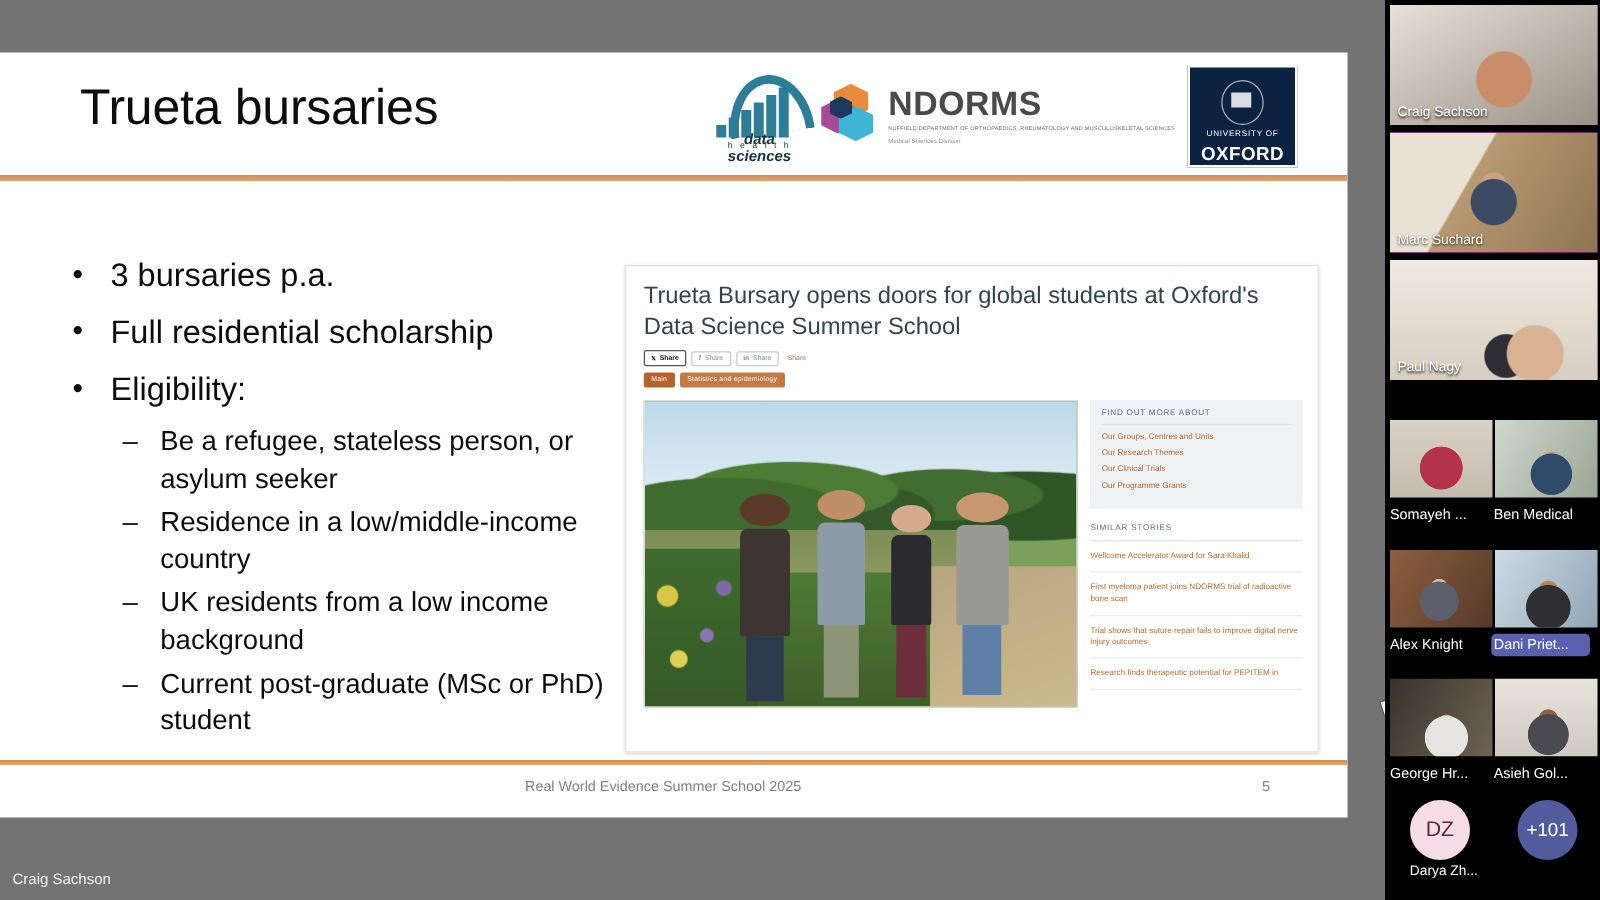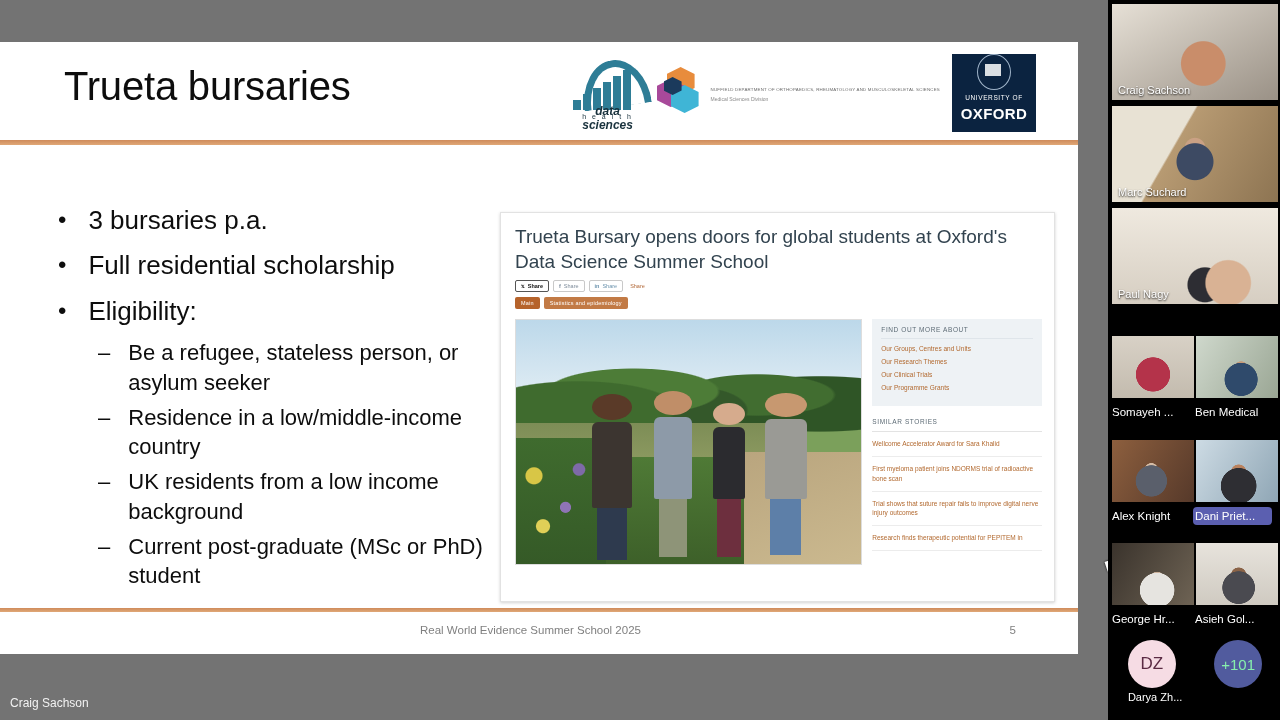--- a/index.html
+++ b/index.html
@@ -45,21 +45,21 @@
 
   .logo-nd { display: flex; align-items: center; gap: 6px; }
   .nd-hex { width: 48px; height: 52px; position: relative; }
   .nd-hex .h { position: absolute; width: 28px; height: 28px; }
   .nd-txt-main { font-size: 27px; font-weight: bold; color: #4a4a4a; letter-spacing: 0.5px; line-height: 1; }
   .nd-txt-sub { font-size: 4.4px; color: #6a6a6a; line-height: 1.5; margin-top: 3px; letter-spacing: .2px; }
   .nd-txt-sub2 { font-size: 5px; color: #8a8a8a; margin-top: 3px; }
 
   .logo-ox {
     width: 84px; height: 78px; background: #0b2340; color: #fff;
-    display: flex; flex-direction: column; align-items: center; justify-content: flex-start; gap: 4px;
+    display: flex; flex-direction: column; align-items: center; justify-content: flex-end; gap: 4px;
     border: 2px solid #fff;
   }
   .ox-crest { width: 32px; height: 34px; border-radius: 50%; border: 1.5px solid #9fb3c8; position: relative; }
   .ox-crest::after { content: ""; position: absolute; left: 7px; top: 9px; width: 16px; height: 12px; background: #fff; opacity: .85; }
   .ox-u { font-size: 6.5px; letter-spacing: .6px; }
   .ox-o { font-size: 15px; font-weight: bold; letter-spacing: .4px; }
 
   
   .bullets { position: absolute; left: 58px; top: 160px; width: 430px; color: #0d0d0d; }
   .b1 { display: flex; gap: 22px; font-size: 26px; line-height: 1.44; margin-bottom: 8px; }
@@ -135,21 +135,21 @@
   .pairvid { display: flex; gap: 2px; height: 62px; }
   .pairvid > div { flex: 1; overflow: hidden; position: relative; }
   .pairnames { display: flex; height: 28px; align-items: center; }
   .pairnames > span { flex: 1; text-align: left; color: #fff; font-size: 11.5px; white-space: nowrap; overflow: hidden; }
   .pairnames .hl { background: #5b5fb0; border-radius: 4px; padding: 3px 2px; margin: 0 6px; }
 
   .avatars { position: absolute; left: 4px; top: 640px; width: 166px; display: flex; justify-content: space-around; align-items: flex-start; }
   .av { text-align: center; }
   .av-circle { width: 48px; height: 48px; border-radius: 50%; display: flex; align-items: center; justify-content: center; font-size: 17px; }
   .av-dz { background: #f6dce4; color: #5b2b44; }
-  .av-more { background: #515b9e; color: #86efac; font-size: 15px; }
+  .av-more { background: #515b9e; color: #ffffff; font-size: 15px; }
   .av-name { color: #fff; font-size: 11px; margin-top: 3px; white-space: nowrap; }
 
   
   .room { position: absolute; inset: 0; }
   .cursor { position: absolute; left: 1106px; top: 560px; width: 0; height: 0;
             border-left: 7px solid #fff; border-bottom: 11px solid transparent; border-right: 4px solid transparent;
             transform: rotate(-18deg); filter: drop-shadow(0 0 1px #000); }
 </style>
 </head>
 <body>
@@ -178,20 +178,21 @@
         </div>
 
         <div class="logo-nd">
           <div class="nd-hex">
             <div class="h" style="left:10px;top:0;background:#e88c3c;clip-path:polygon(50% 0,100% 25%,100% 75%,50% 100%,0 75%,0 25%)"></div>
             <div class="h" style="left:0;top:12px;background:#a8499a;clip-path:polygon(50% 0,100% 25%,100% 75%,50% 100%,0 75%,0 25%)"></div>
             <div class="h" style="left:14px;top:18px;background:#3fb5d6;clip-path:polygon(50% 0,100% 25%,100% 75%,50% 100%,0 75%,0 25%)"></div>
             <div class="h" style="left:7px;top:10px;width:18px;height:18px;background:#1b3a5c;clip-path:polygon(50% 0,100% 25%,100% 75%,50% 100%,0 75%,0 25%)"></div>
           </div>
           <div>
+            <div class="nd-txt-main">NDORMS</div>
             <div class="nd-txt-sub">NUFFIELD DEPARTMENT OF ORTHOPAEDICS, RHEUMATOLOGY AND MUSCULOSKELETAL SCIENCES</div>
             <div class="nd-txt-sub2">Medical Sciences Division</div>
           </div>
         </div>
 
         <div class="logo-ox">
           <div class="ox-crest"></div>
           <div class="ox-u">UNIVERSITY OF</div>
           <div class="ox-o">OXFORD</div>
         </div>

